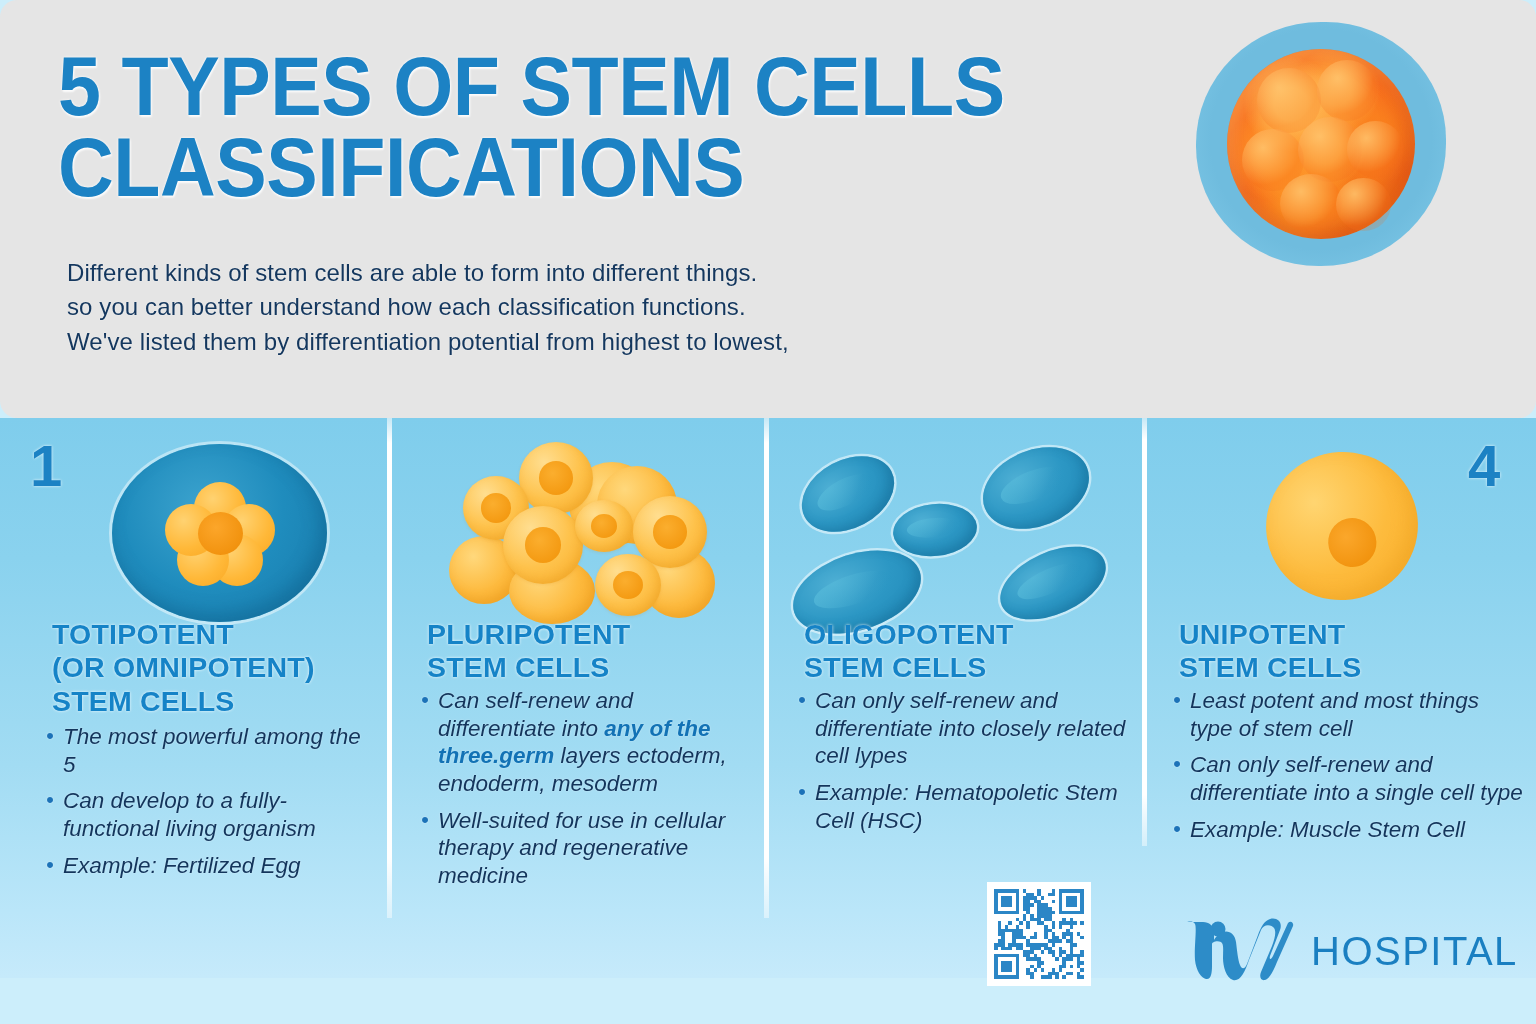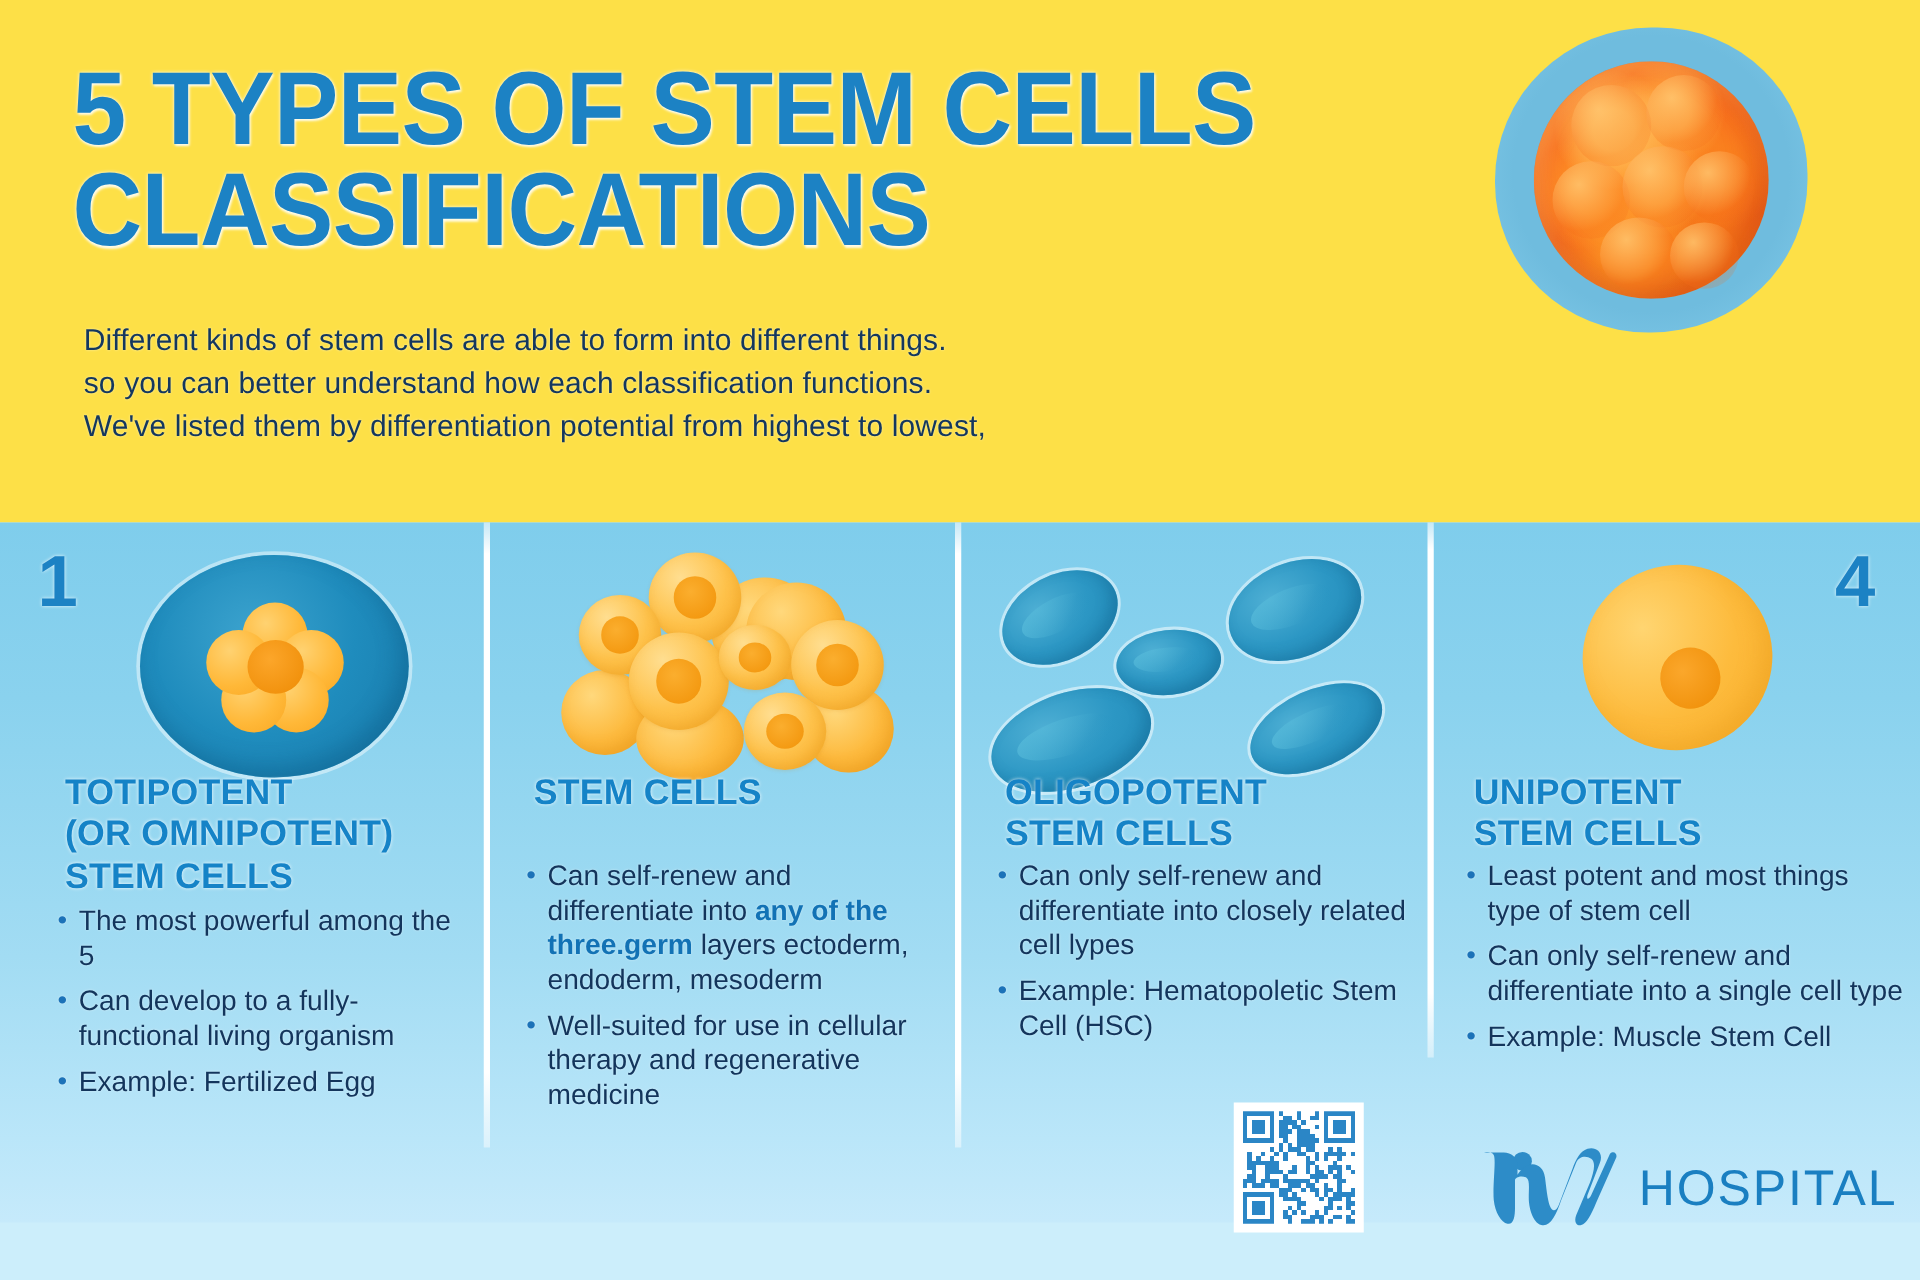--- a/index.html
+++ b/index.html
@@ -7,21 +7,22 @@
   body {
     font-family: "Liberation Sans", sans-serif;
     background:#CCEEFB;
     overflow:hidden;
     position:relative;
   }
 
   
   #header {
     position:absolute; left:0; top:0; width:1536px; height:418px;
-    background:#fde047;
+    background:#e5e5e5;
+    border-radius:17px;
   }
 
   #title {
     position:absolute; left:58px; top:46px; width:1130px;
     font-size:83px;
     line-height:0.98;
     font-weight:bold;
     letter-spacing:-0.5px;
     color:#1C82C4;
     text-shadow:0 0 3px rgba(255,255,255,0.95), 1px 2px 2px rgba(255,255,255,0.8);
@@ -108,21 +109,21 @@
     position:absolute; left:0; width:100%;
     font-size:28.5px; font-weight:bold; line-height:1.17;
     color:#1583C7;
     font-family:"Liberation Sans Narrow","Liberation Sans",sans-serif;
     letter-spacing:0.2px;
     text-shadow:0 0 3px rgba(255,255,255,0.9);
     text-transform:uppercase;
   }
   .col-heading .line { display:block; white-space:nowrap; }
 
-  .bullets { position:absolute; left:0; width:100%; }
+  .bullets { position:absolute; left:0; width:100%;font-style:italic; }
   .bullet {
     position:relative;
     padding-left:19px;
     font-size:22.5px;
     line-height:1.23;
     color:#13355C;
     font-family:"Liberation Sans Narrow","Liberation Sans",sans-serif;
     margin-bottom:9px;
     text-shadow:0 0 2px rgba(255,255,255,0.5);
   }
@@ -309,20 +310,21 @@
       <div class="ring" style="left:186px;top:56px; width:74px; height:72px;">
           <div class="hole"></div>
         </div>
       <div class="ring" style="left:148px;top:114px;width:66px; height:62px;">
           <div class="hole"></div>
         </div>
     </div>
   </div>
 
   <div class="col-heading">
+    <span class="line">PLURIPOTENT</span>
     <span class="line">STEM CELLS</span>
   </div>
 
   <div class="bullets">
     <div class="bullet"><span>Can self-renew and differentiate into </span><span class="hl">any of the three.germ</span><span> layers ectoderm, endoderm, mesoderm</span></div>
     <div class="bullet">Well-suited for use in cellular therapy and regenerative medicine</div>
   </div>
 </div>
 
 <div class="column" id="col-3">

